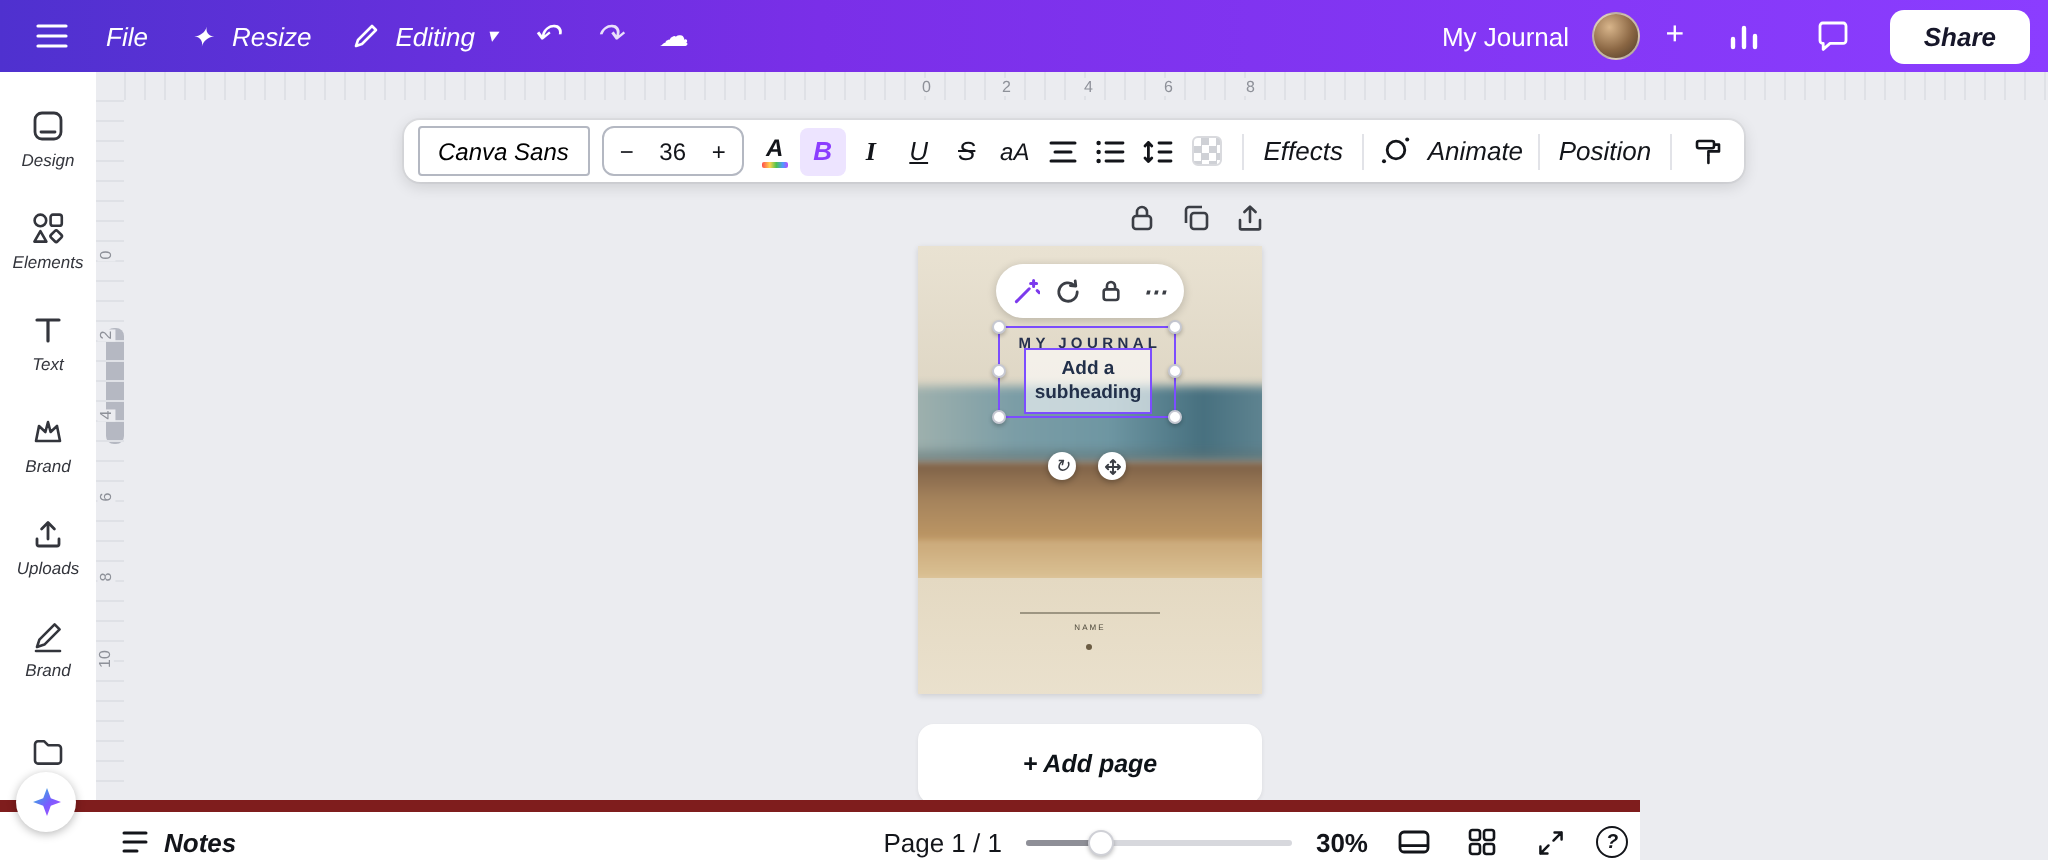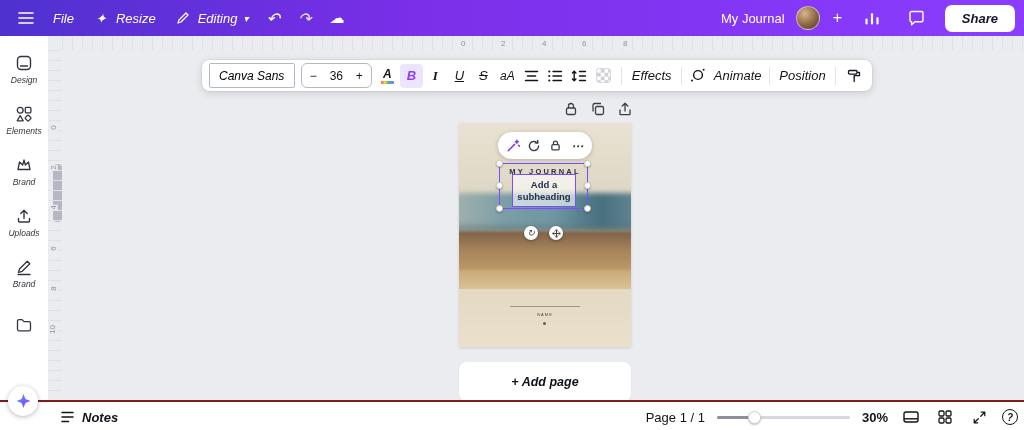--- a/index.html
+++ b/index.html
@@ -90,21 +90,21 @@
   
   .ctx-bar{position:absolute;left:39px;top:9px;width:94px;height:27px;background:#fff;border-radius:14px;
     box-shadow:0 1px 5px rgba(0,0,0,.2);display:flex;align-items:center;justify-content:center;gap:6px;z-index:7;padding:0 7px;}
   .ctx-btn{width:17px;height:17px;display:flex;align-items:center;justify-content:center;background:none;border:none;color:#3b3e45;font-size:12px;font-weight:700;padding:0;}
 
   
   .add-page{position:absolute;left:459px;top:362px;width:172px;height:40px;background:#fff;border:none;border-radius:8px;
     font-size:12.5px;font-weight:600;color:#0e1318;display:flex;align-items:center;justify-content:center;box-shadow:0 1px 2px rgba(0,0,0,.07);z-index:8;}
 
   
-  .statusbar{position:absolute;left:0;bottom:0;width:1024px;height:30px;background:#fff;border-top:2px solid #7f1d1d;z-index:50;}
+  .statusbar{position:absolute;left:0;bottom:0;width:820px;height:30px;background:#fff;border-top:6px solid #7f1d1d;z-index:50;}
   .notes{position:absolute;left:60px;top:0;height:30px;display:flex;align-items:center;gap:7px;font-size:13px;font-weight:600;color:#13151a;background:none;border:none;}
   .sb-right{position:absolute;right:6px;top:0;height:30px;display:flex;align-items:center;gap:12px;}
   .page-lbl{font-size:13px;color:#13151a;}
   .slider{width:133px;height:14px;position:relative;display:flex;align-items:center;}
   .track{width:100%;height:3px;background:#d7d8dd;border-radius:2px;}
   .track-fill{position:absolute;left:0;width:28%;height:3px;background:#8e8f97;border-radius:2px;}
   .knob{position:absolute;left:calc(28% - 6px);width:13px;height:13px;background:#fff;border:1px solid #cfd0d6;border-radius:50%;box-shadow:0 1px 2px rgba(0,0,0,.25);}
   .zoom-lbl{font-size:13px;font-weight:600;color:#13151a;}
   .sb-ic{width:22px;height:22px;display:flex;align-items:center;justify-content:center;background:none;border:none;color:#13151a;padding:0;}
   .help{width:16px;height:16px;border:1.5px solid #13151a;border-radius:50%;font-size:10px;font-weight:700;display:flex;align-items:center;justify-content:center;background:none;color:#13151a;padding:0;}
@@ -185,20 +185,28 @@
   <button class="side-item">
     <span class="side-ic">
       <svg width="18" height="18" viewBox="0 0 18 18" fill="none" stroke="currentColor" stroke-width="1.3">
           <circle cx="5.2" cy="5.2" r="2.9"></circle>
           <rect x="10.3" y="2.3" width="5.6" height="5.6" rx="1.2"></rect>
           <path d="M5.2 10.6l3 5.2H2.2z" stroke-linejoin="round"></path>
           <rect x="10.8" y="10.8" width="4.6" height="4.6" rx="1" transform="rotate(45 13.1 13.1)"></rect>
         </svg>
     </span>
     <span class="lbl">Elements</span>
+  </button>
+  <button class="side-item">
+    <span class="side-ic">
+      <svg width="18" height="18" viewBox="0 0 18 18">
+          <path d="M3.5 4h11M9 4v10.5" fill="none" stroke="currentColor" stroke-width="1.6" stroke-linecap="round"></path>
+        </svg>
+    </span>
+    <span class="lbl">Text</span>
   </button>
   <button class="side-item">
     <span class="side-ic">
       <svg width="18" height="18" viewBox="0 0 18 18">
           <path d="M3 13.5L4.5 6l3.2 3L9 4l1.3 5 3.2-3 1.5 7.5z" fill="none" stroke="currentColor" stroke-width="1.3" stroke-linejoin="round"></path>
         </svg>
     </span>
     <span class="lbl">Brand</span>
   </button>
   <button class="side-item">

